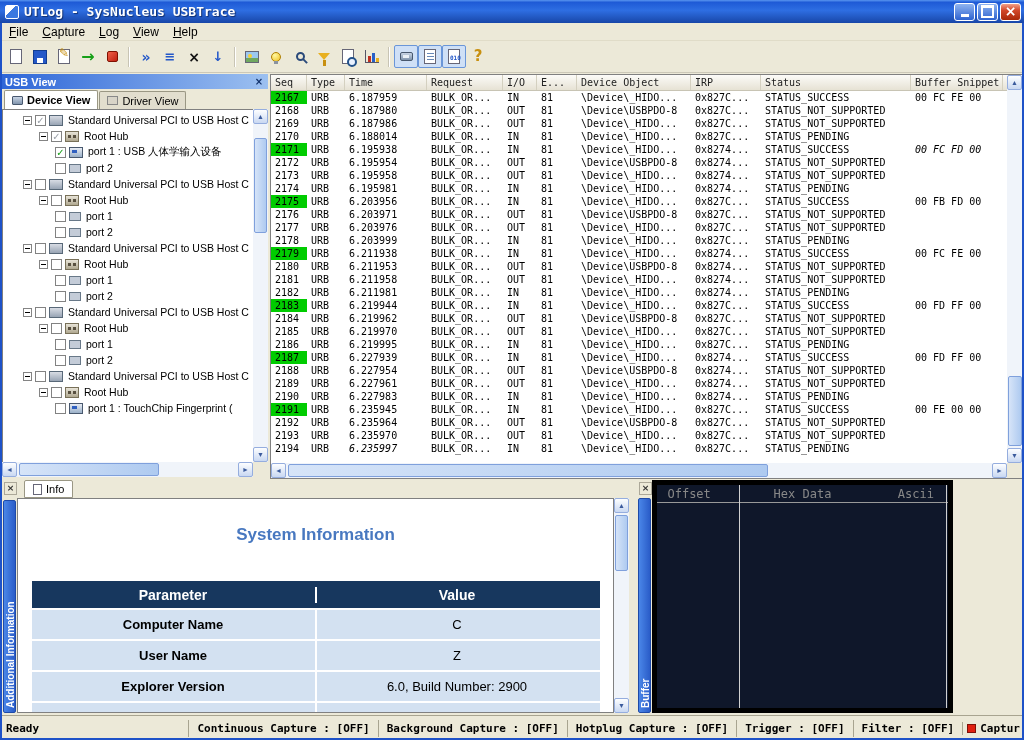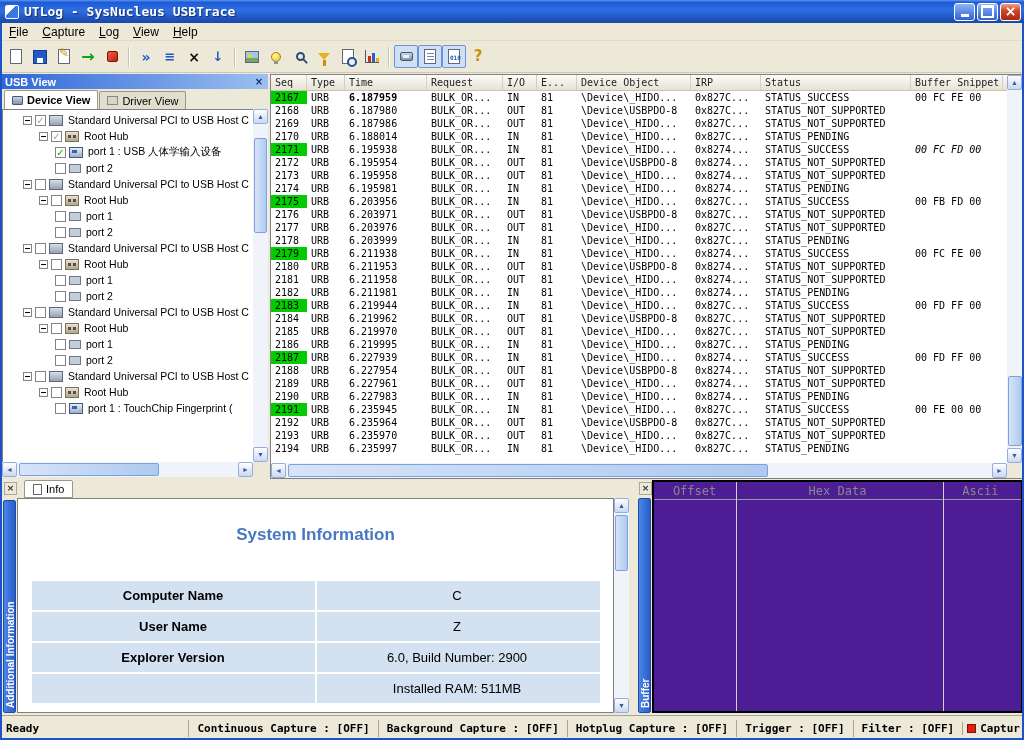--- a/index.html
+++ b/index.html
@@ -124,21 +124,21 @@
   #info-vsb{left:614px;top:498px;height:215px}
   .si-title{margin-top:26px;text-align:center;font:bold 17px "Liberation Sans",sans-serif;color:#4878C0}
   .si-table{width:568px;margin:36px auto 0}
   .si-hrow{display:flex;height:27px;background:#17375E;color:#fff;align-items:center}
   .si-h{width:285px;text-align:center;font:bold 14px "Liberation Sans",sans-serif;border-right:2px solid #fff}
   .si-h.si-h2{width:281px;border-right:none}
   .si-row{display:flex;height:29px;background:#D3E1F1;margin-top:2px;align-items:center}
   .si-p{width:285px;text-align:center;font:bold 13px "Liberation Sans",sans-serif;border-right:2px solid #fff;align-self:stretch;display:flex;align-items:center;justify-content:center}
   .si-v{width:281px;text-align:center;font:13px "Liberation Sans",sans-serif}
   #br-x{left:639px;top:482px}
-  #buf-content{position:absolute;left:652px;top:480px;width:371px;height:233px;background:#4c1d95;border:2px solid #000000}
+  #buf-content{position:absolute;left:652px;top:480px;width:301px;height:233px;background:#0f172a;border:5px solid #000000}
   .bh{display:flex;height:18px;align-items:center;border-bottom:1px solid #999;color:#888;font:12px "DejaVu Sans Mono",monospace}
   .bh div{text-align:center}
   .bh .c1{width:82px}.bh .c2{width:207px}.bh .c3{width:82px}
   .bvline{position:absolute;top:0;bottom:0;width:1px;background:#D0D0D0}
 
   
   #statusbar{position:absolute;left:0;top:715px;width:1024px;height:25px;display:flex;align-items:center;background:#ECE9D8;border-top:1px solid #A8A490;
     font:bold 11px "DejaVu Sans Mono",monospace;white-space:nowrap;overflow:hidden}
   .st-ready{flex:1;padding-left:6px}
   .st-cell{padding:0 8px;border-left:1px solid #A8A490;height:17px;line-height:17px}
@@ -381,21 +381,21 @@
       <div class="lt-h" style="width: 40px;">E...</div>
       <div class="lt-h" style="width: 114px;">Device Object</div>
       <div class="lt-h" style="width: 70px;">IRP</div>
       <div class="lt-h" style="width: 150px;">Status</div>
       <div class="lt-h" style="width: 92px;">Buffer Snippet</div>
     </div>
   <div id="lt-body">
       <div class="lt-row">
         <div class="lt-c hl" style="width: 36px;">2167</div>
         <div class="lt-c" style="width: 38px;">URB</div>
-        <div class="lt-c" style="width: 82px; font-weight: bold;">6.187959</div>
+        <div class="lt-c" style="width: 82px;">6.187959</div>
         <div class="lt-c" style="width: 76px;">BULK_OR...</div>
         <div class="lt-c" style="width: 34px;">IN</div>
         <div class="lt-c" style="width: 40px;">81</div>
         <div class="lt-c" style="width: 114px;">\Device\_HIDO...</div>
         <div class="lt-c" style="width: 70px;">0x827C...</div>
         <div class="lt-c" style="width: 150px;">STATUS_SUCCESS</div>
         <div class="lt-c" style="width: 92px;">00 FC FE 00</div>
       </div>
       <div class="lt-row">
         <div class="lt-c" style="width: 36px;">2168</div>
@@ -705,21 +705,21 @@
         <div class="lt-c" style="width: 34px;">OUT</div>
         <div class="lt-c" style="width: 40px;">81</div>
         <div class="lt-c" style="width: 114px;">\Device\_HIDO...</div>
         <div class="lt-c" style="width: 70px;">0x827C...</div>
         <div class="lt-c" style="width: 150px;">STATUS_NOT_SUPPORTED</div>
         <div class="lt-c" style="width: 92px;"></div>
       </div>
       <div class="lt-row">
         <div class="lt-c" style="width: 36px;">2194</div>
         <div class="lt-c" style="width: 38px;">URB</div>
-        <div class="lt-c" style="width: 82px;">6.235997</div>
+        <div class="lt-c" style="width: 82px; font-style: italic;">6.235997</div>
         <div class="lt-c" style="width: 76px;">BULK_OR...</div>
         <div class="lt-c" style="width: 34px;">IN</div>
         <div class="lt-c" style="width: 40px;">81</div>
         <div class="lt-c" style="width: 114px;">\Device\_HIDO...</div>
         <div class="lt-c" style="width: 70px;">0x827C...</div>
         <div class="lt-c" style="width: 150px;">STATUS_PENDING</div>
         <div class="lt-c" style="width: 92px;"></div>
       </div>
     </div>
   <div class="vsb" id="table-vsb">
@@ -743,20 +743,24 @@
 <div id="info-tab">
   <span class="tabico doc"></span>
   <span>Info</span>
 </div>
 <div class="vstrip" id="ai-strip">
   <span>Additional Information</span>
 </div>
 <div id="info-content">
   <div class="si-title">System Information</div>
   <div class="si-table">
+    <div class="si-hrow">
+      <div class="si-h">Parameter</div>
+      <div class="si-h si-h2">Value</div>
+    </div>
     <div id="si-rows">
         <div class="si-row">
           <div class="si-p">Computer Name</div>
           <div class="si-v">C</div>
         </div>
         <div class="si-row">
           <div class="si-p">User Name</div>
           <div class="si-v">Z</div>
         </div>
         <div class="si-row">

